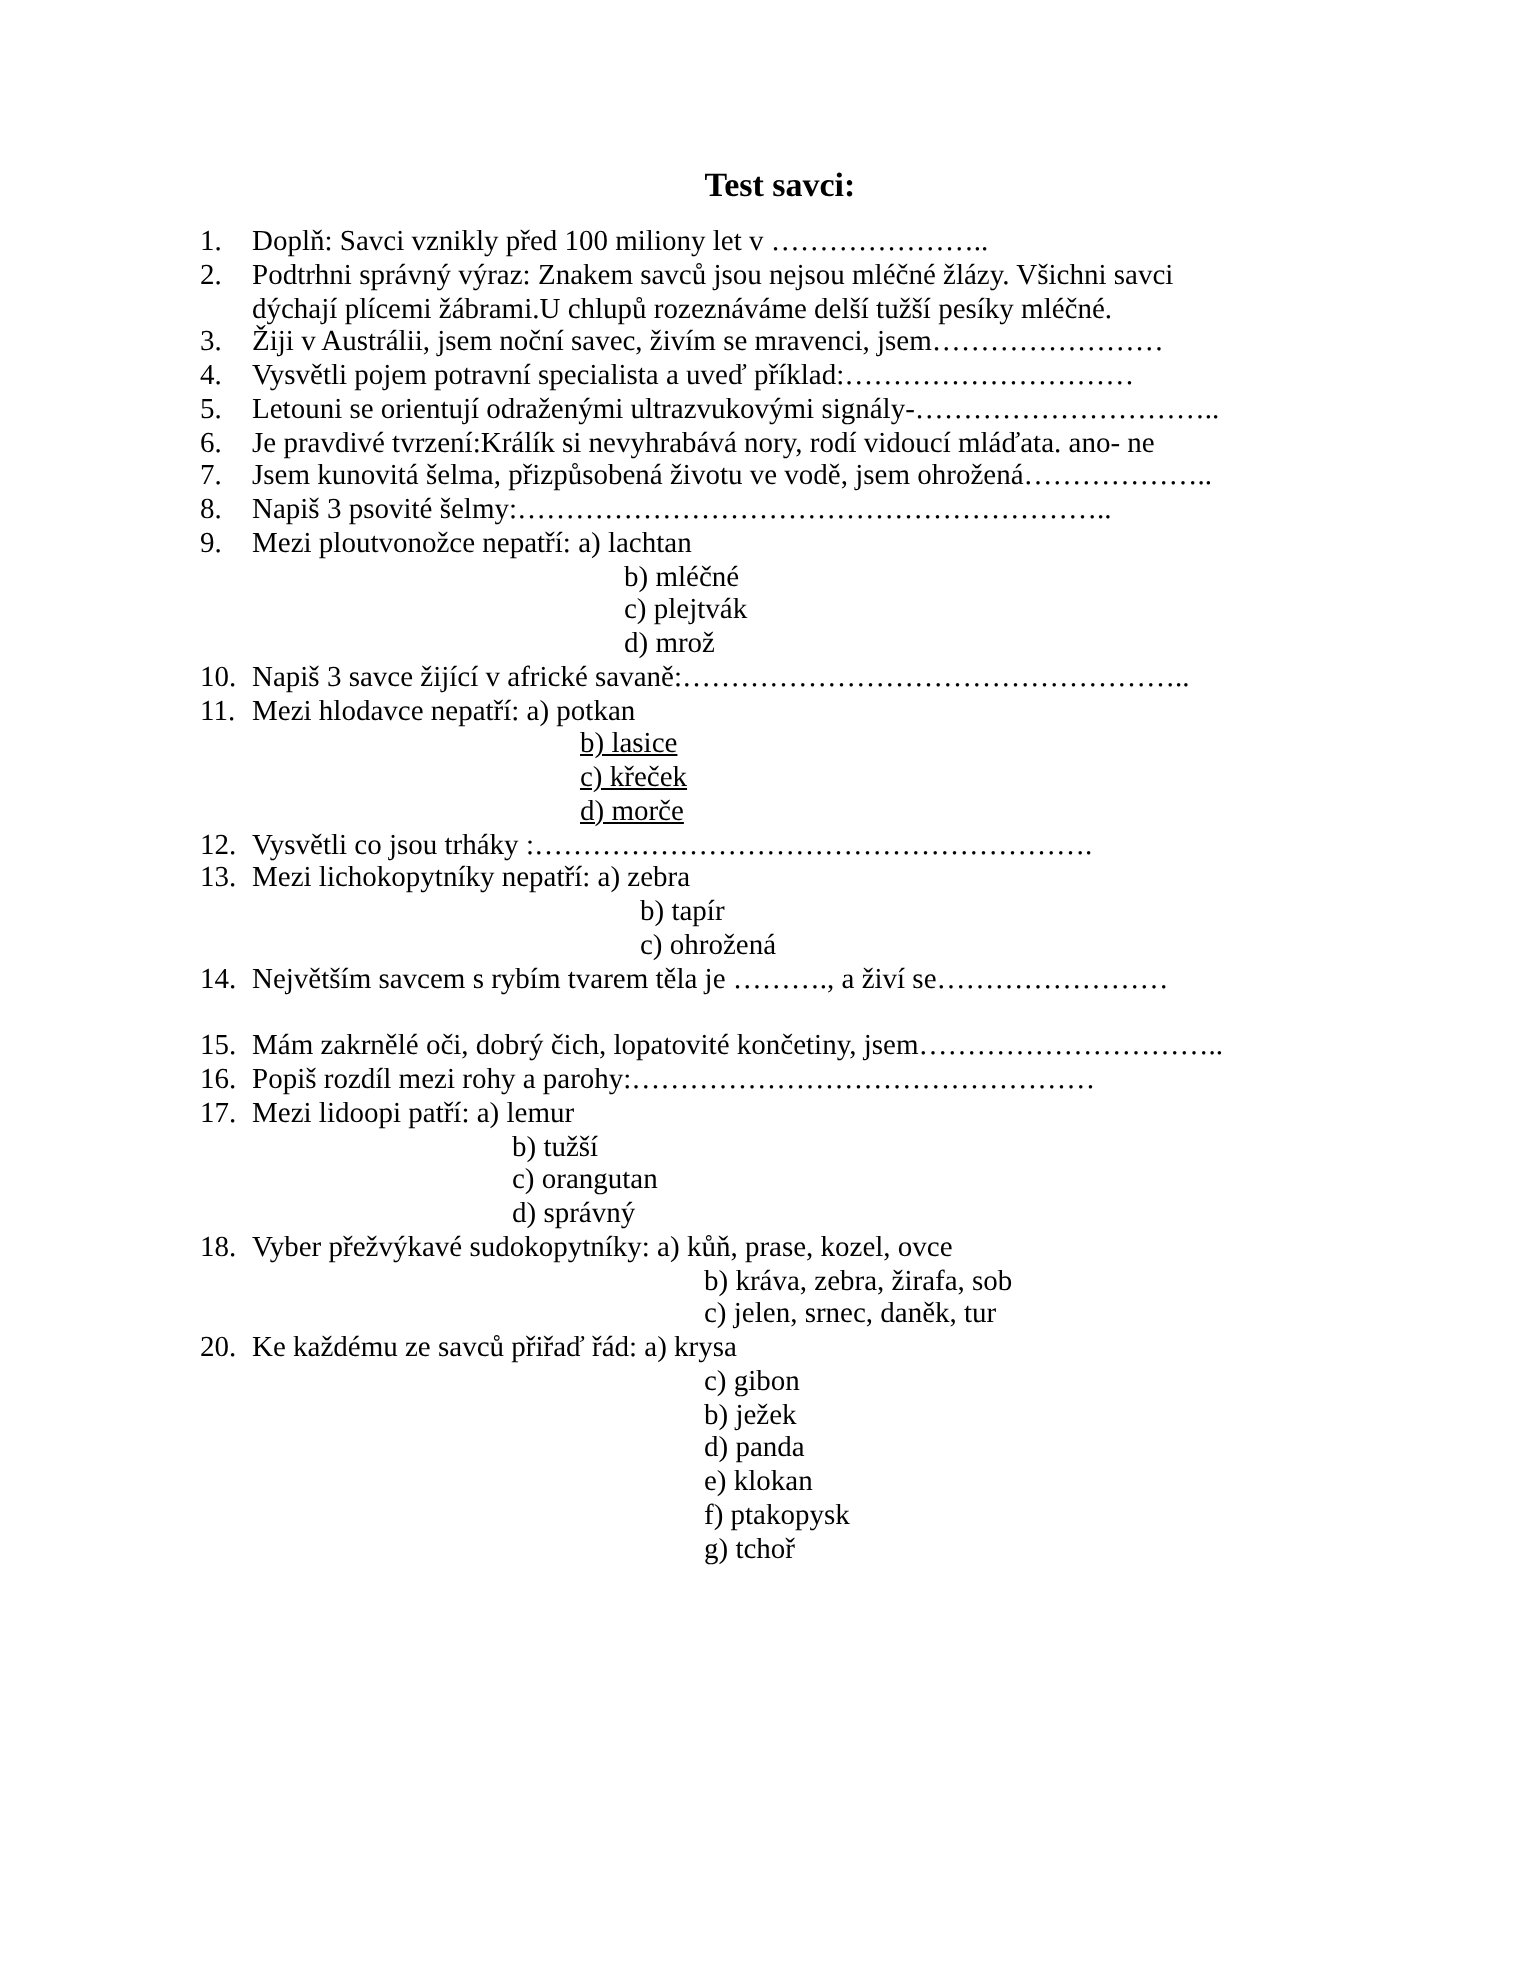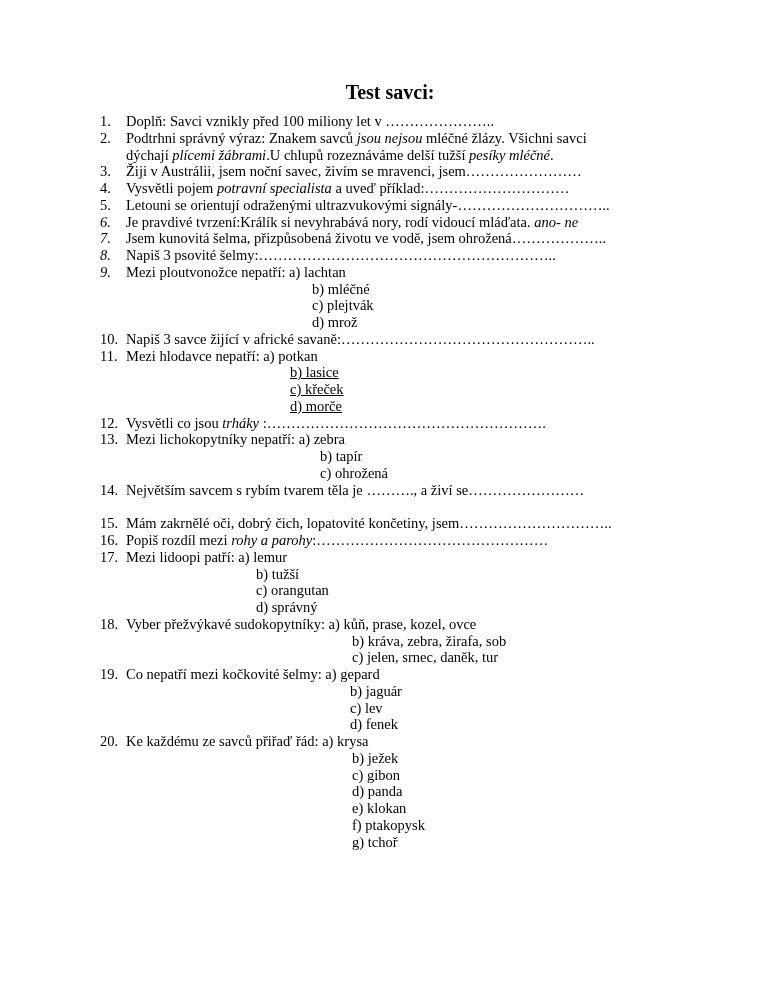--- a/index.html
+++ b/index.html
@@ -7,30 +7,30 @@
     width: 768px;
     height: 994px;
     background: #ffffff;
     color: #000000;
     font-family: "Liberation Serif", "DejaVu Serif", serif;
     font-size: 14.5px;
     line-height: 16.75px;
   }
   .page { padding: 83px 88px 40px 100px; }
   .title {
-    font-size: 20px;
+    font-size: 17px;
     font-weight: bold;
     text-align: center;
     line-height: 19px;
     margin: 0 0 11px 0;
   }
   .q { display: flex; align-items: flex-start; }
   .qnum { flex: 0 0 26px; }
   .qbody { flex: 1 1 auto; }
-  .it { font-style: italic; }
+  .it { }
   .blank { height: 17px; }
   .opt { white-space: nowrap; }
   .ml130 { margin-left: 130px; }
   .ml164 { margin-left: 164px; text-decoration: underline; }
   .ml186 { margin-left: 186px; }
   .ml194 { margin-left: 194px; }
   .ml224 { margin-left: 224px; }
   .ml226 { margin-left: 226px; }
 </style>
 </head>
@@ -148,36 +148,27 @@
 
   <div class="q">
     <span class="qnum">18.</span>
     <div class="qbody">
       <div><span>Vyber přežvýkavé sudokopytníky: a) kůň, prase, kozel, ovce</span></div>
       <div class="opt ml226">b) kráva, zebra, žirafa, sob</div>
       <div class="opt ml226">c) jelen, srnec, daněk, tur</div>
     </div>
   </div>
 
-  <div class="q">
-    <span class="qnum">19.</span>
-    <div class="qbody">
-      <div><span>Co nepatří mezi kočkovité šelmy: a) gepard</span></div>
-      <div class="opt ml224">b) jaguár</div>
-      <div class="opt ml224">c) lev</div>
-      <div class="opt ml224">d) fenek</div>
-    </div>
-  </div>
 
   <div class="q">
     <span class="qnum">20.</span>
     <div class="qbody">
       <div><span>Ke každému ze savců přiřaď řád:  a) krysa</span></div>
+      <div class="opt ml226">c) gibon</div>
       <div class="opt ml226">b) ježek</div>
-      <div class="opt ml226">c) gibon</div>
       <div class="opt ml226">d) panda</div>
       <div class="opt ml226">e) klokan</div>
       <div class="opt ml226">f) ptakopysk</div>
       <div class="opt ml226">g) tchoř</div>
     </div>
   </div>
 
 </div>
 
 </body></html>

